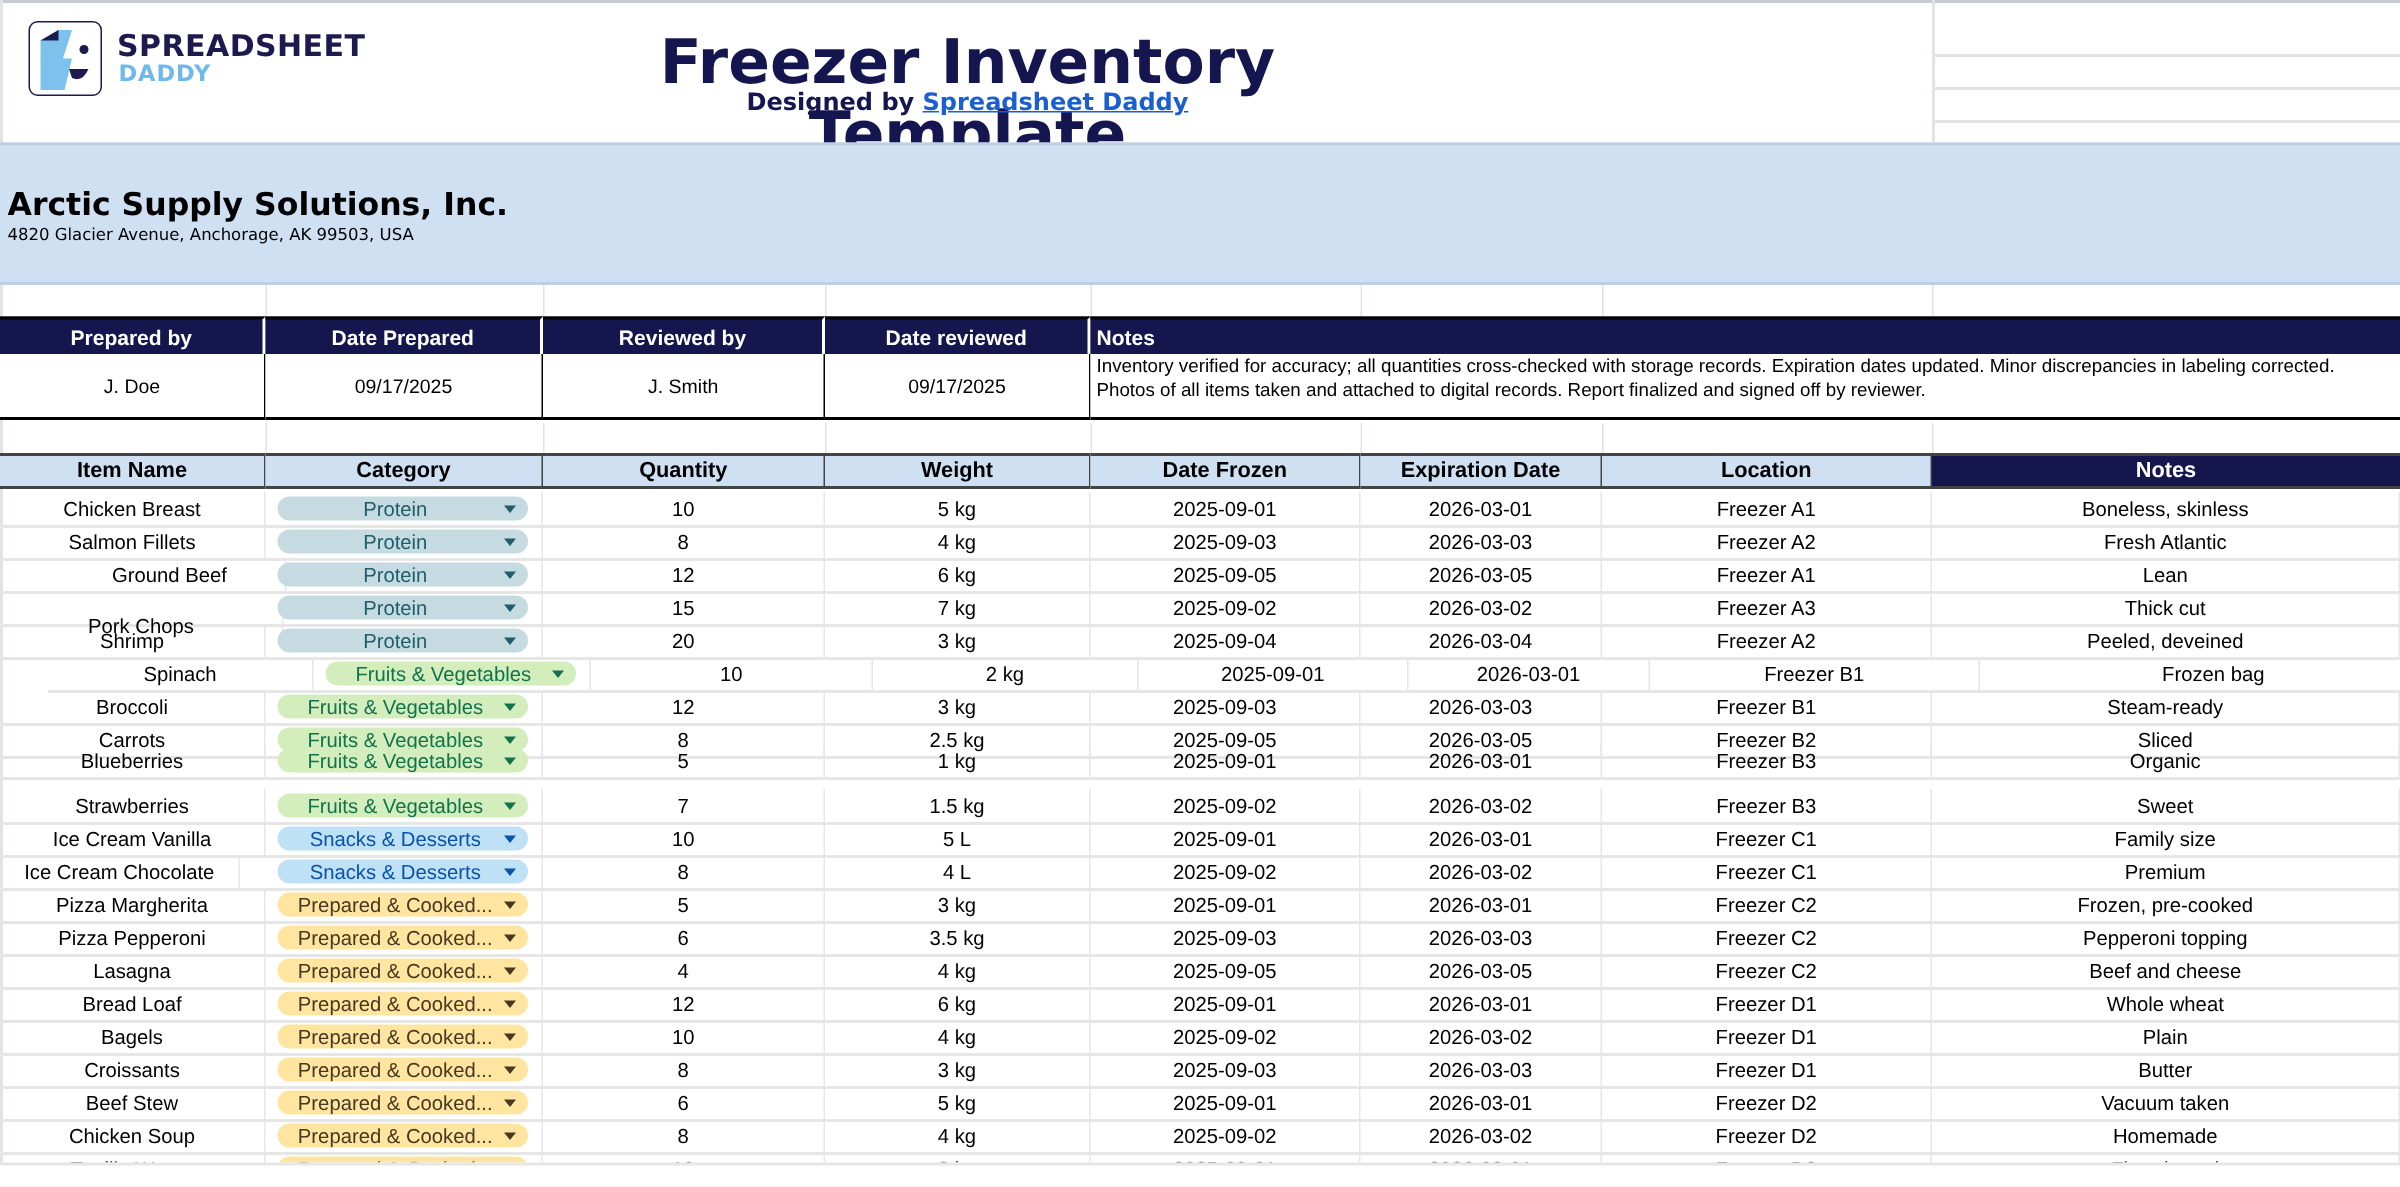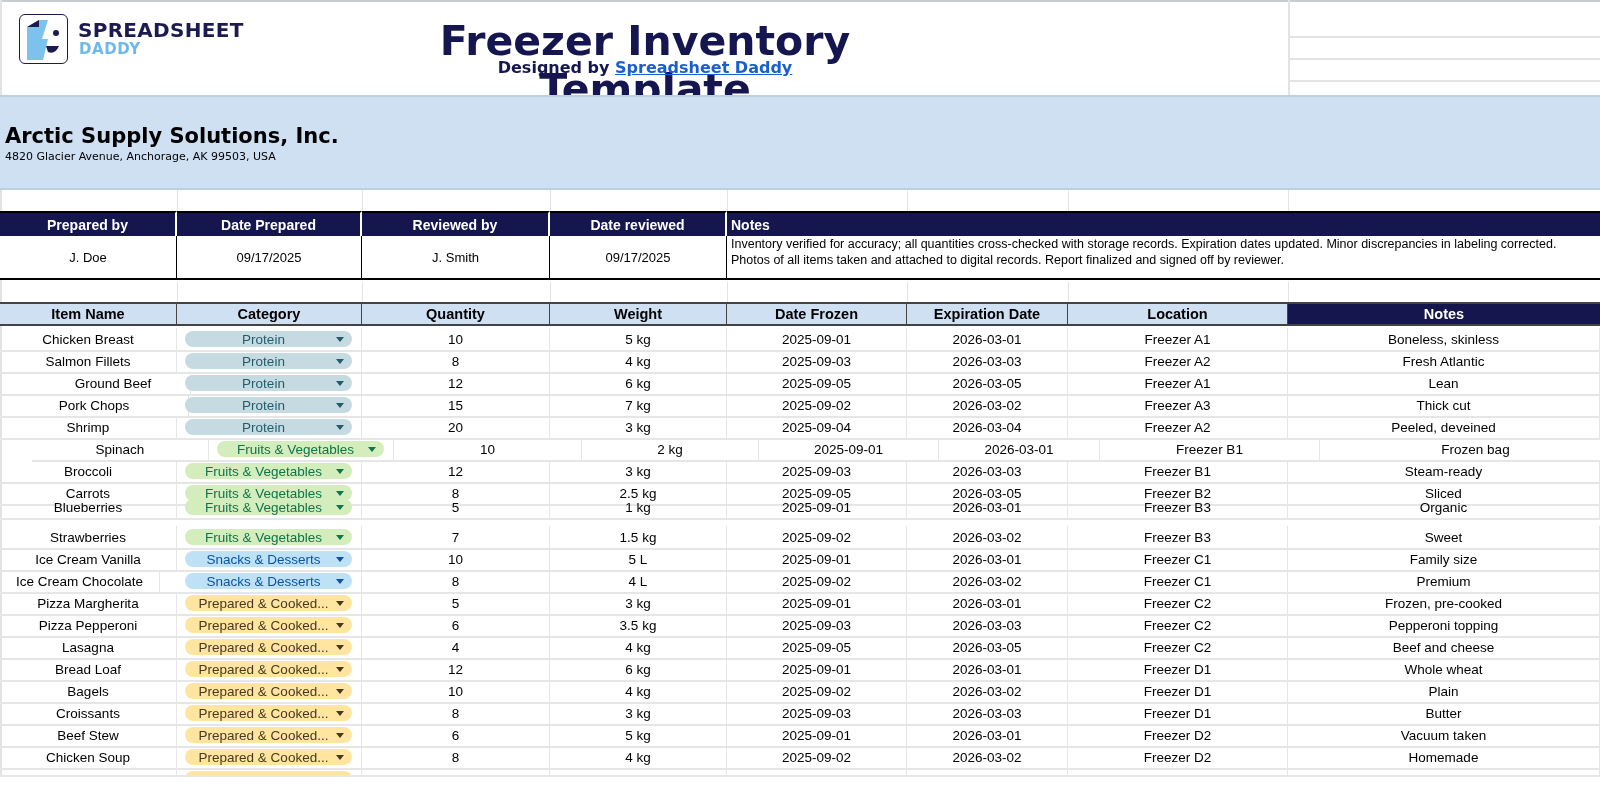--- a/index.html
+++ b/index.html
@@ -158,21 +158,21 @@
         </div>
       </div>
       <div class="cell" style="left: 362px; width: 188px;">12</div>
       <div class="cell" style="left: 550px; width: 177px;">6 kg</div>
       <div class="cell" style="left: 727px; width: 180px;">2025-09-05</div>
       <div class="cell" style="left: 907px; width: 161px;">2026-03-05</div>
       <div class="cell" style="left: 1068px; width: 220px;">Freezer A1</div>
       <div class="cell" style="left: 1288px; width: 312px;">Lean</div>
     </div>
     <div class="row" style="top: 394px;">
-      <div class="cell" style="left: 0px; width: 189px;">Pork Chops</div>
+      <div class="cell" style="left: 0px; width: 189px; margin-top: 12px;">Pork Chops</div>
       <div class="cell" style="left: 177px; width: 185px;">
         <div class="chip" style="background: rgb(198, 219, 225); color: rgb(31, 93, 107);">
           <span class="lbl">Protein</span>
           <span class="arr"></span>
         </div>
       </div>
       <div class="cell" style="left: 362px; width: 188px;">15</div>
       <div class="cell" style="left: 550px; width: 177px;">7 kg</div>
       <div class="cell" style="left: 727px; width: 180px;">2025-09-02</div>
       <div class="cell" style="left: 907px; width: 161px;">2026-03-02</div>

